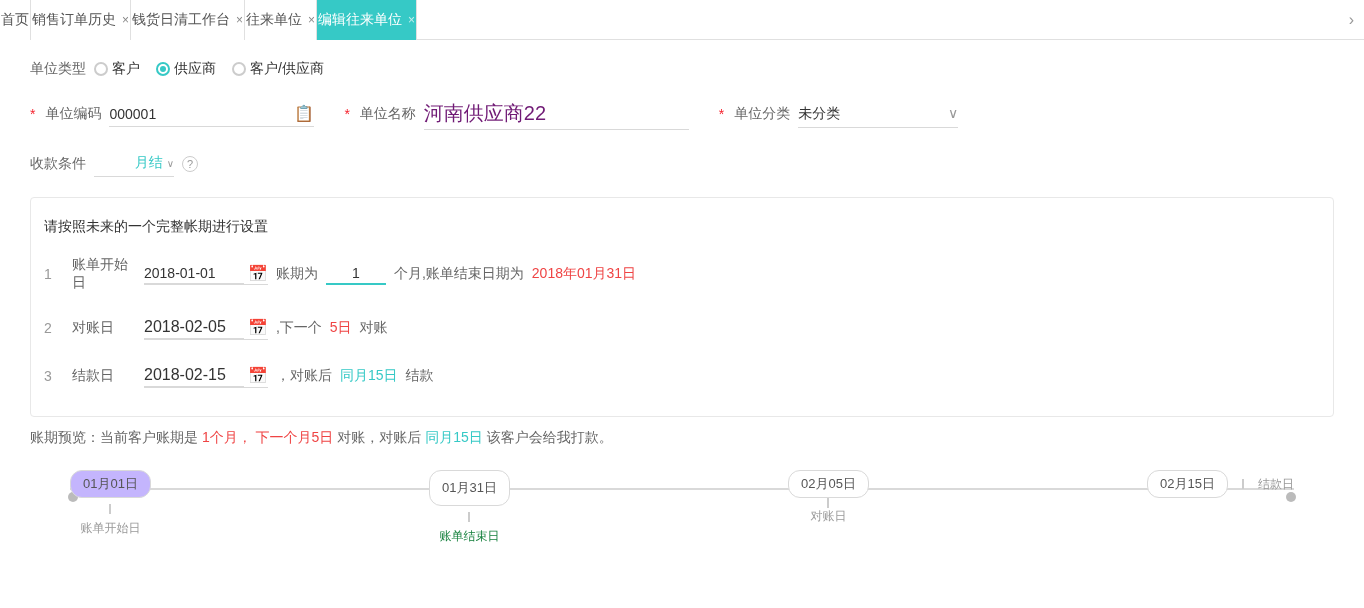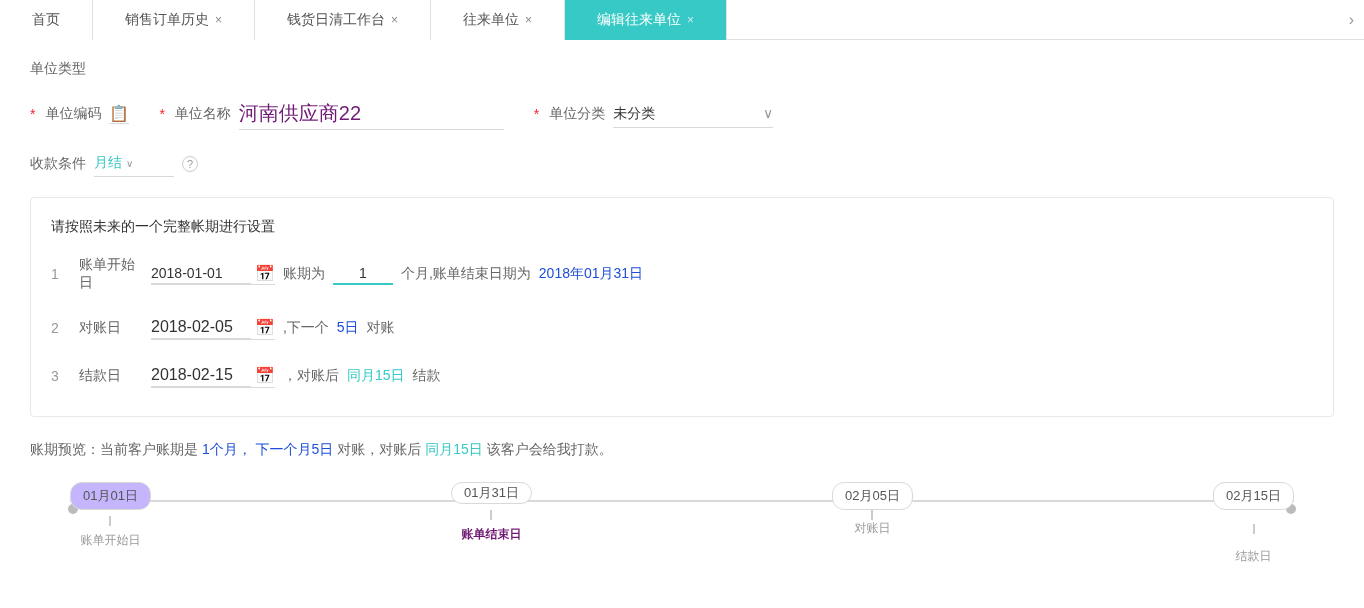--- a/index.html
+++ b/index.html
@@ -10,21 +10,21 @@
       display: flex;
       align-items: center;
       background: #fff;
       border-bottom: 1px solid #e0e0e0;
       height: 40px;
       padding-left: 0;
     }
     .tab-item {
       display: flex;
       align-items: center;
-      padding: 0 32px;
+      padding: 0 1px;
       height: 40px;
       cursor: pointer;
       font-size: 14px;
       color: #555;
       border-right: 1px solid #e0e0e0;
       gap: 6px;
       white-space: nowrap;
       background: #fff;
     }
     .tab-item:first-child { border-left: none; }
@@ -169,22 +169,22 @@
       min-width: 120px;
       gap: 8px;
     }
     .select-value { color: #333; font-size: 14px; }
     .select-arrow { color: #999; font-size: 14px; margin-left: auto; }
 
     
     .section-box {
       border: 1px solid #e8e8e8;
       border-radius: 4px;
-      padding: 20px 20px;
-      margin-bottom: 20px;
+      padding: 20px 13px;
+      margin-bottom: 8px;
     }
     .section-title {
       font-size: 14px;
       color: #333;
       margin-bottom: 20px;
     }
 
     
     .setting-row {
       display: flex;
@@ -214,21 +214,21 @@
       border-bottom: 2px solid #36c9c6;
       outline: none;
       width: 60px;
       font-size: 14px;
       color: #333;
       text-align: center;
       padding: 2px 0;
       background: transparent;
     }
 
-    .highlight-orange { color: #1d4ed8; font-weight: normal; }
+    .highlight-orange { color: #ef4444; font-weight: normal; }
     .highlight-teal { color: #36c9c6; }
     .text-normal { color: #666; }
 
     
     .preview-text {
       font-size: 14px;
       color: #666;
       margin-bottom: 20px;
       line-height: 1.8;
     }
@@ -279,28 +279,43 @@
     <span class="close-icon">×</span>
   </div>
   <div class="tabs-more">›</div>
 </div>
 
 <div class="main-content">
 
   <div class="form-row">
     <div class="form-group">
       <span class="form-label">单位类型</span>
+      <div class="radio-group">
+        <label class="radio-item">
+          <div class="radio-circle"></div>
+          <span>客户</span>
+        </label>
+        <label class="radio-item">
+          <div class="radio-circle checked"></div>
+          <span>供应商</span>
+        </label>
+        <label class="radio-item">
+          <div class="radio-circle"></div>
+          <span>客户/供应商</span>
+        </label>
+      </div>
     </div>
   </div>
 
   <div class="form-row">
     <div class="form-group">
       <span class="required-star">*</span>
       <span class="form-label">单位编码</span>
       <div class="input-with-icon">
+        <input type="text" class="form-input" value="000001" style="border-bottom: none; min-width: 120px;">
         <span class="calendar-icon">📋</span>
       </div>
     </div>
     <div class="form-group">
       <span class="required-star">*</span>
       <span class="form-label">单位名称</span>
       <input type="text" class="form-input" style="min-width: 200px;" value="河南供应商22">
     </div>
     <div class="form-group">
       <span class="required-star">*</span>
@@ -308,21 +323,21 @@
       <div class="select-container" style="min-width:160px;">
         <span class="select-value">未分类</span>
         <span class="select-arrow">∨</span>
       </div>
     </div>
   </div>
 
   <div class="form-row">
     <div class="form-group">
       <span class="form-label">收款条件</span>
-      <div class="dropdown-container" style="min-width:80px;">
+      <div class="dropdown-container" style="min-width:80px;justify-content:flex-end;">
         <span class="dropdown-value">月结</span>
         <span class="dropdown-arrow">∨</span>
       </div>
       <div class="help-icon">?</div>
     </div>
   </div>
 
   <div class="section-box">
     <div class="section-title">请按照未来的一个完整帐期进行设置</div>
 
@@ -388,32 +403,32 @@
 
     <div style="display:flex; justify-content:space-between; align-items:flex-start; position:relative; z-index:2;">
 
       <div style="display:flex; flex-direction:column; align-items:center; gap:6px;">
         <div style="background:#c4b5fd; border:1px solid #d9d9d9; border-radius:12px; padding:4px 12px; font-size:13px; color:#555;">01月01日</div>
         <div style="width:2px; height:10px; background:#ccc;"></div>
         <div style="font-size:12px; color:#999;">账单开始日</div>
       </div>
 
       <div style="display:flex; flex-direction:column; align-items:center; gap:6px;">
-        <div style="background:#fff; border:1px solid #d9d9d9; border-radius:12px; padding:1px 12px; font-size:13px; color:#555;">01月31日</div>
+        <div style="background:#fff; border:1px solid #d9d9d9; border-radius:12px; padding:8px 12px; font-size:13px; color:#555;">01月31日</div>
         <div style="width:2px; height:10px; background:#ccc;"></div>
-        <div style="font-size:12px; color:#701a75;font-weight:bold;">账单结束日</div>
+        <div style="font-size:12px; color:#15803d;">账单结束日</div>
       </div>
 
       <div style="display:flex; flex-direction:column; align-items:center; ">
         <div style="background:#fff; border:1px solid #d9d9d9; border-radius:12px; padding:4px 12px; font-size:13px; color:#555;">02月05日</div>
         <div style="width:2px; height:10px; background:#ccc;"></div>
         <div style="font-size:12px; color:#999;">对账日</div>
       </div>
 
-      <div style="display:flex; flex-direction:column; align-items:center; gap:14px;justify-content:space-between;">
+      <div style="display:flex; align-items:center; gap:14px;justify-content:space-between;">
         <div style="background:#fff; border:1px solid #d9d9d9; border-radius:12px; padding:4px 12px; font-size:13px; color:#555;">02月15日</div>
         <div style="width:2px; height:10px; background:#ccc;"></div>
         <div style="font-size:12px; color:#999;">结款日</div>
       </div>
     </div>
   </div>
 
 </div>
 
 </body></html>

